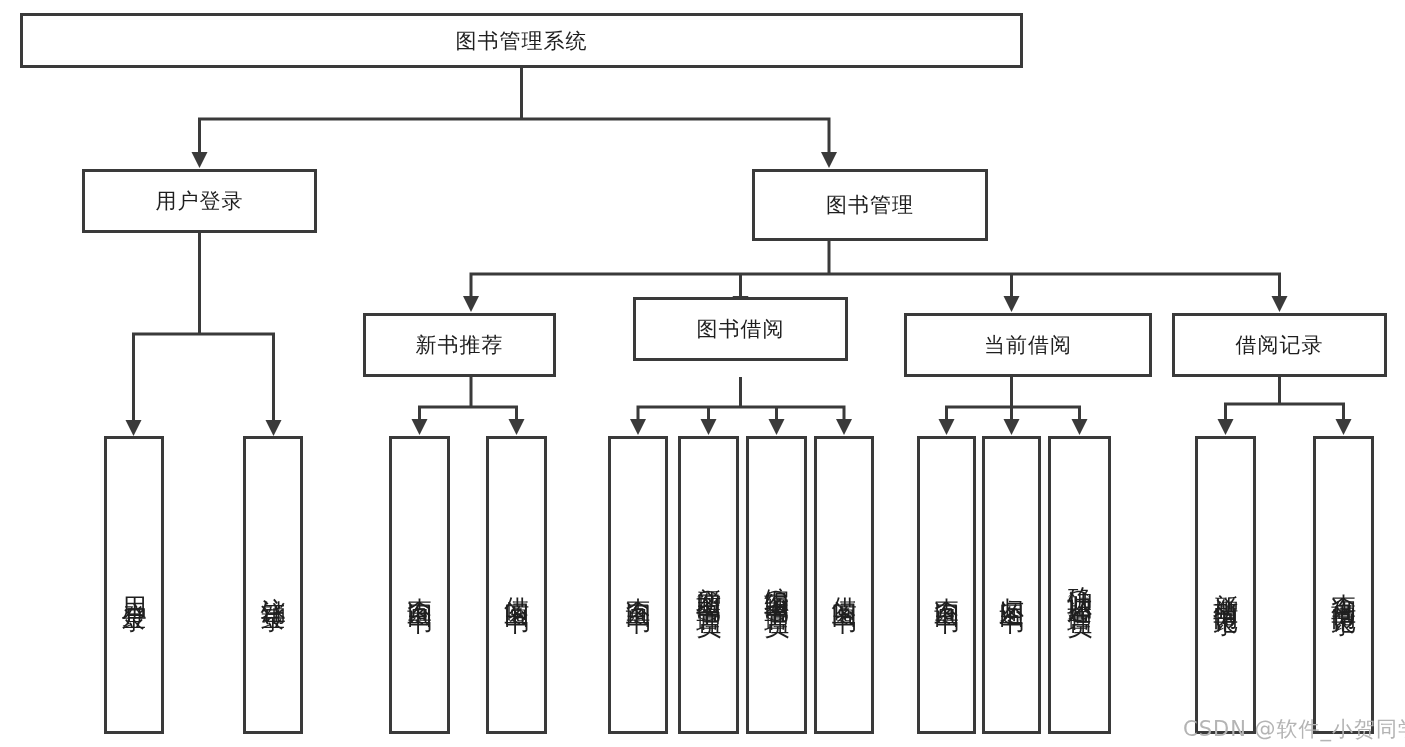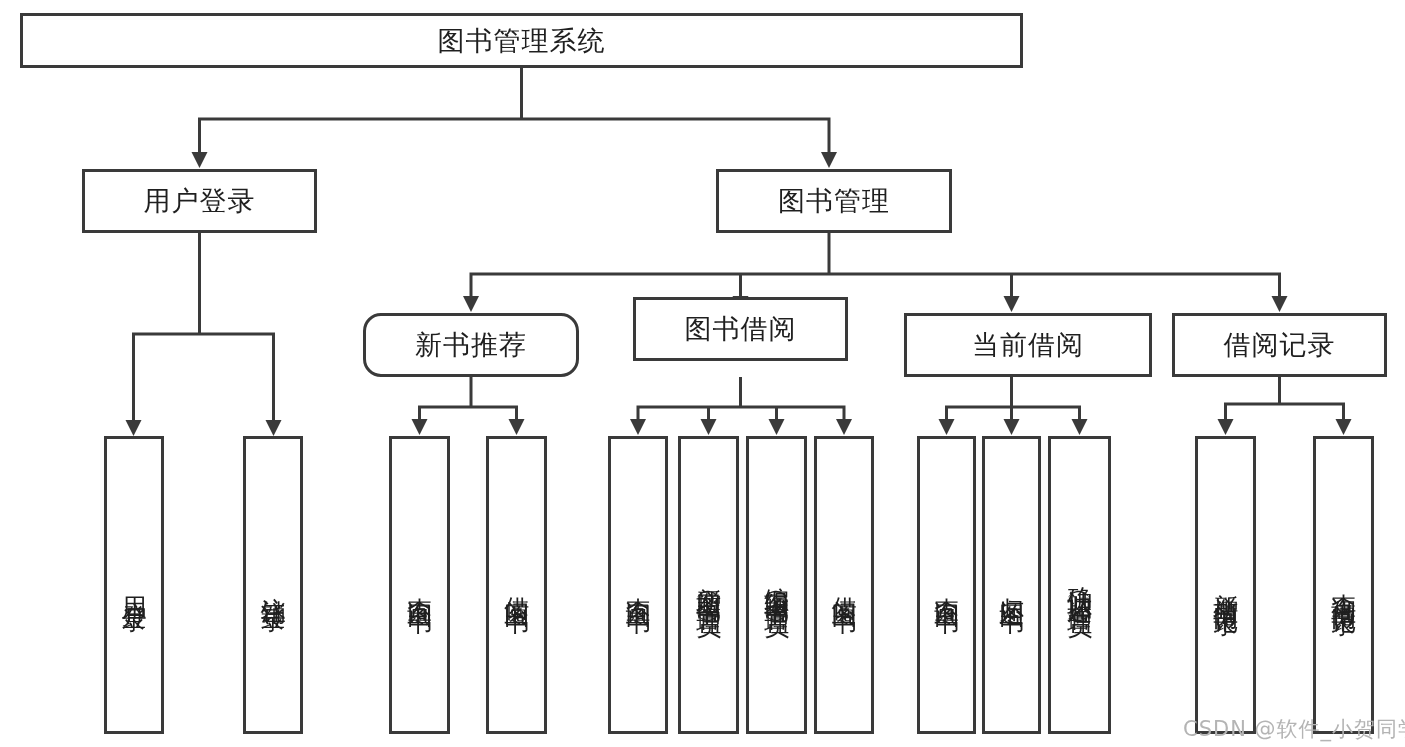--- a/index.html
+++ b/index.html
@@ -21,21 +21,21 @@
     position: absolute;
     box-sizing: border-box;
     border: 3px solid #3a3a3a;
     background: #ffffff;
     display: flex;
     align-items: center;
     justify-content: center;
     color: #1f1f1f;
   }
   .hbox {
-    font-size: 27px;
+    font-size: 21px;
     letter-spacing: 1px;
     white-space: nowrap;
   }
   .leaf {
     writing-mode: vertical-rl;
     text-orientation: mixed;
     font-size: 25px;
     letter-spacing: 4px;
     line-height: 1.1;
   }
@@ -109,23 +109,23 @@
       <polygon points="1003.5,419 1019.5,419 1011.5,435"></polygon>
       <polygon points="1071.5,419 1087.5,419 1079.5,435"></polygon>
       <polygon points="1217.5,419 1233.5,419 1225.5,435"></polygon>
       <polygon points="1335.5,419 1351.5,419 1343.5,435"></polygon>
     </g>
   </svg>
 
   <div class="box hbox" style="left:20px; top:13px; width:1003px; height:55px;">图书管理系统</div>
 
   <div class="box hbox" style="left:82px; top:169px; width:235px; height:64px;">用户登录</div>
-  <div class="box hbox" style="left:716px; top:169px; width:236px; height:64px;">图书管理</div>
+  <div class="box hbox" style="left:752px; top:169px; width:236px; height:72px;">图书管理</div>
 
-  <div class="box hbox" style="left:363px; top:313px; width:216px; height:64px;border-radius:18px;">新书推荐</div>
+  <div class="box hbox" style="left:363px; top:313px; width:193px; height:64px;">新书推荐</div>
   <div class="box hbox" style="left:633px; top:297px; width:215px; height:64px;">图书借阅</div>
   <div class="box hbox" style="left:904px; top:313px; width:248px; height:64px;">当前借阅</div>
   <div class="box hbox" style="left:1172px; top:313px; width:215px; height:64px;">借阅记录</div>
 
   <div class="box leaf" style="left:104px; top:436px; width:60px; height:298px;">用户登录</div>
   <div class="box leaf" style="left:243px; top:436px; width:60px; height:298px;">注销登录</div>
 
   <div class="box leaf" style="left:389px; top:436px; width:61px; height:298px;">查询图书</div>
   <div class="box leaf" style="left:486px; top:436px; width:61px; height:298px;">借阅图书</div>
 

